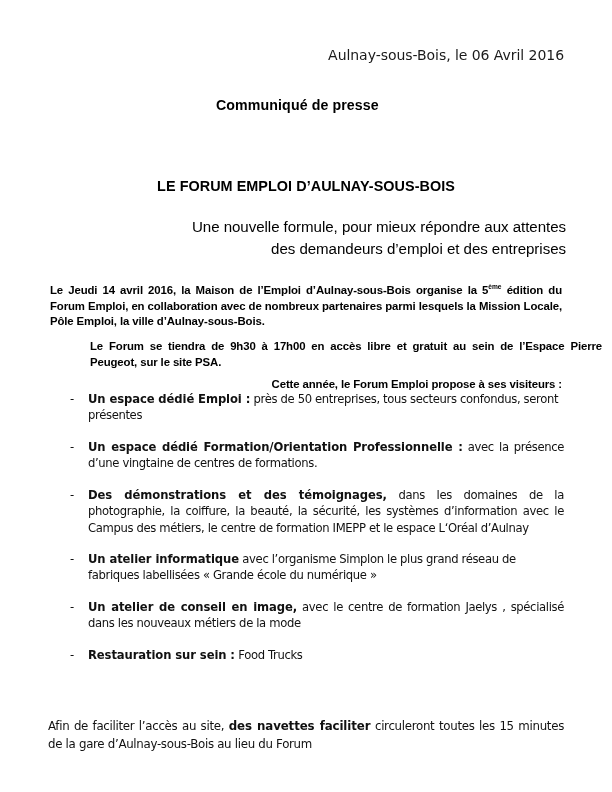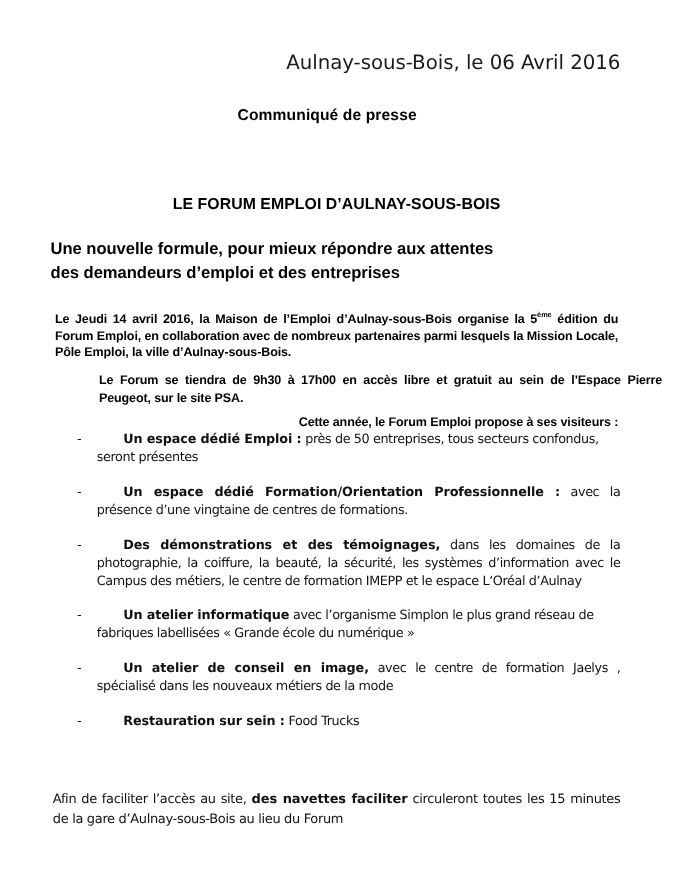--- a/index.html
+++ b/index.html
@@ -28,21 +28,21 @@
   
   .abs { position: absolute; }
 
   
   .date-line {
     left: 0;
     right: 48px;
     top: 47px;
     text-align: right;
     font-family: "DejaVu Sans", sans-serif;
-    font-size: 18px;
+    font-size: 14px;
     letter-spacing: -0.05px;
     color: #1a1a1a;
   }
 
   
   .comm-title {
     left: 216px;
     top: 97px;
     font-family: "Liberation Sans", sans-serif;
     font-weight: bold;
@@ -59,23 +59,23 @@
     font-family: "Liberation Sans", sans-serif;
     font-weight: bold;
     font-size: 14.4px;
     letter-spacing: 0.05px;
   }
 
   .headline-2 {
     left: 46px;
     right: 46px;
     top: 216px;
-    text-align: left;
-    font-family: "Liberation Sans", sans-serif;
-    font-weight: bold;
+    text-align: right;
+    font-family: "Liberation Sans", sans-serif;
+    font-weight: normal;
     font-size: 15.1px;
     line-height: 21.5px;
     letter-spacing: -0.05px;
   }
 
   
   .para-bold {
     left: 50px;
     width: 512px;
     font-family: "Liberation Sans", sans-serif;
@@ -121,21 +121,20 @@
     left: 70px;
     top: 0;
     font-family: "DejaVu Sans", sans-serif;
     font-size: 11.6px;
     line-height: 16.3px;
   }
 
   .bullet .lead {
     font-weight: bold;
     letter-spacing: -0.1px;
-    margin-left: 24px;
   }
 
   
   .bullet.b1 { margin-top: 0; }
   .bullet.b2 { margin-top: 15px; text-align: justify; }
   .bullet.b3 { margin-top: 16px; text-align: justify; }
   .bullet.b4 { margin-top: 15px; }
   .bullet.b5 { margin-top: 15px; text-align: justify; }
   .bullet.b6 { margin-top: 16px; }
 

